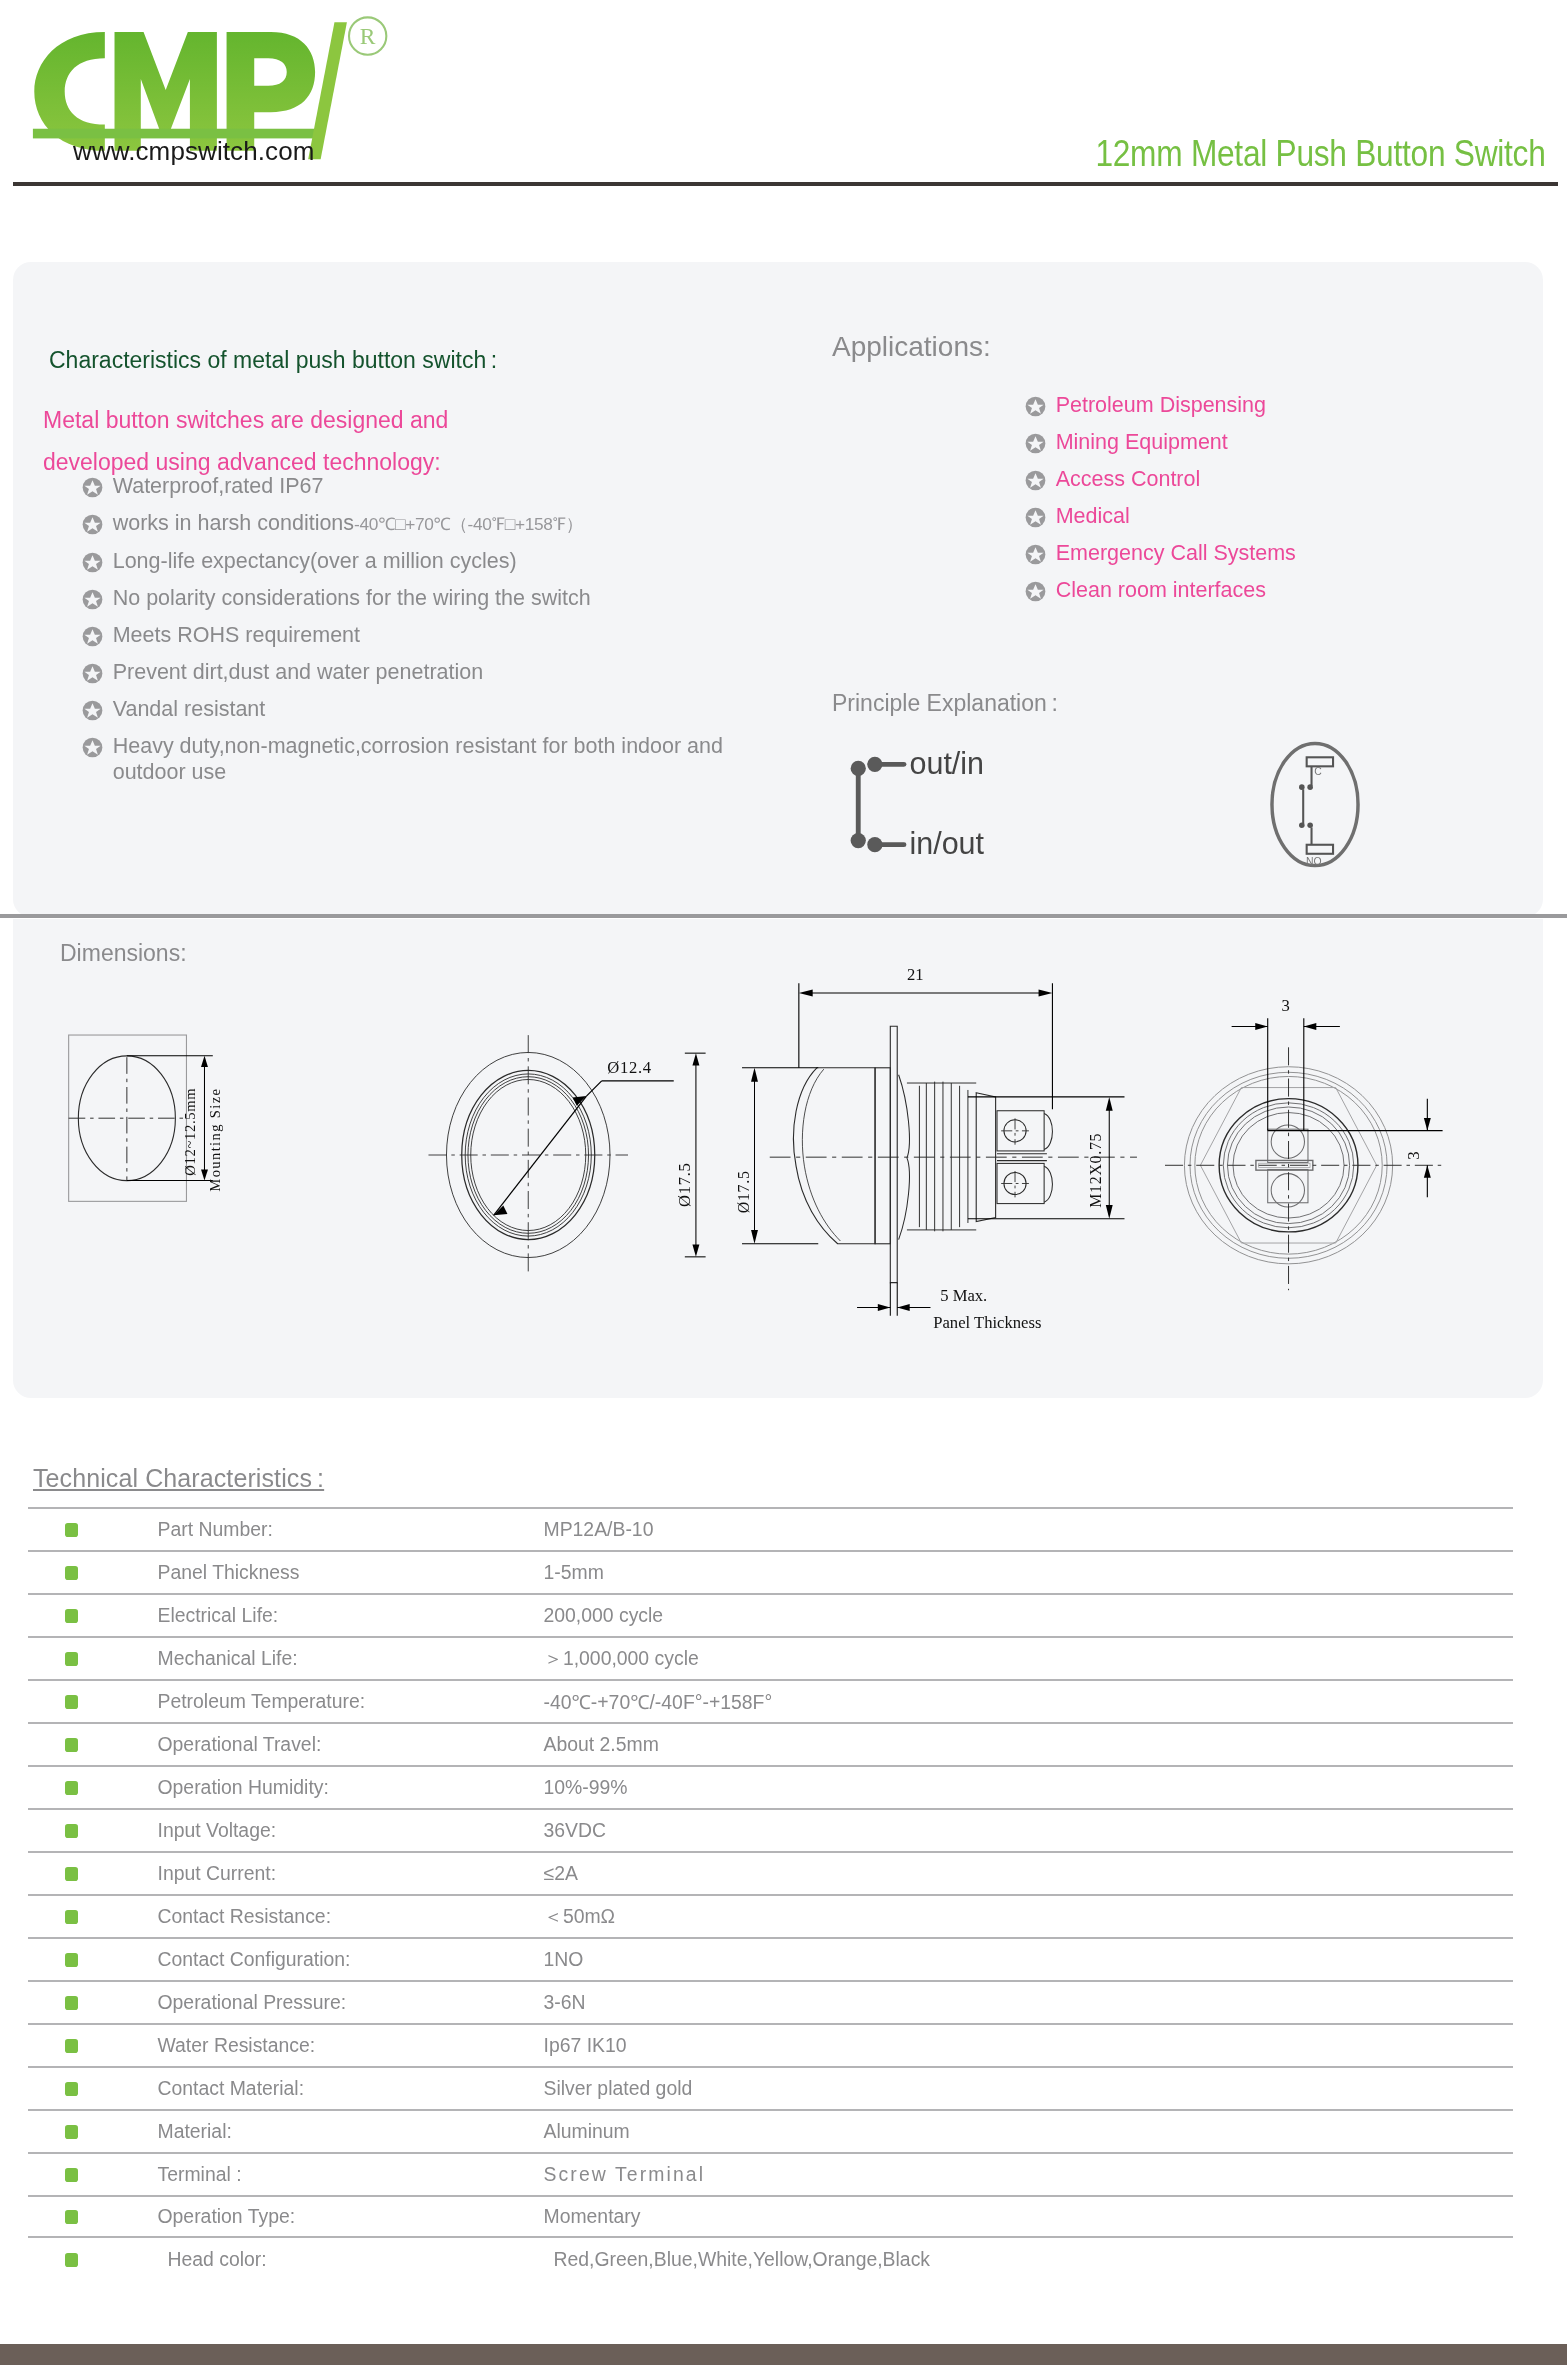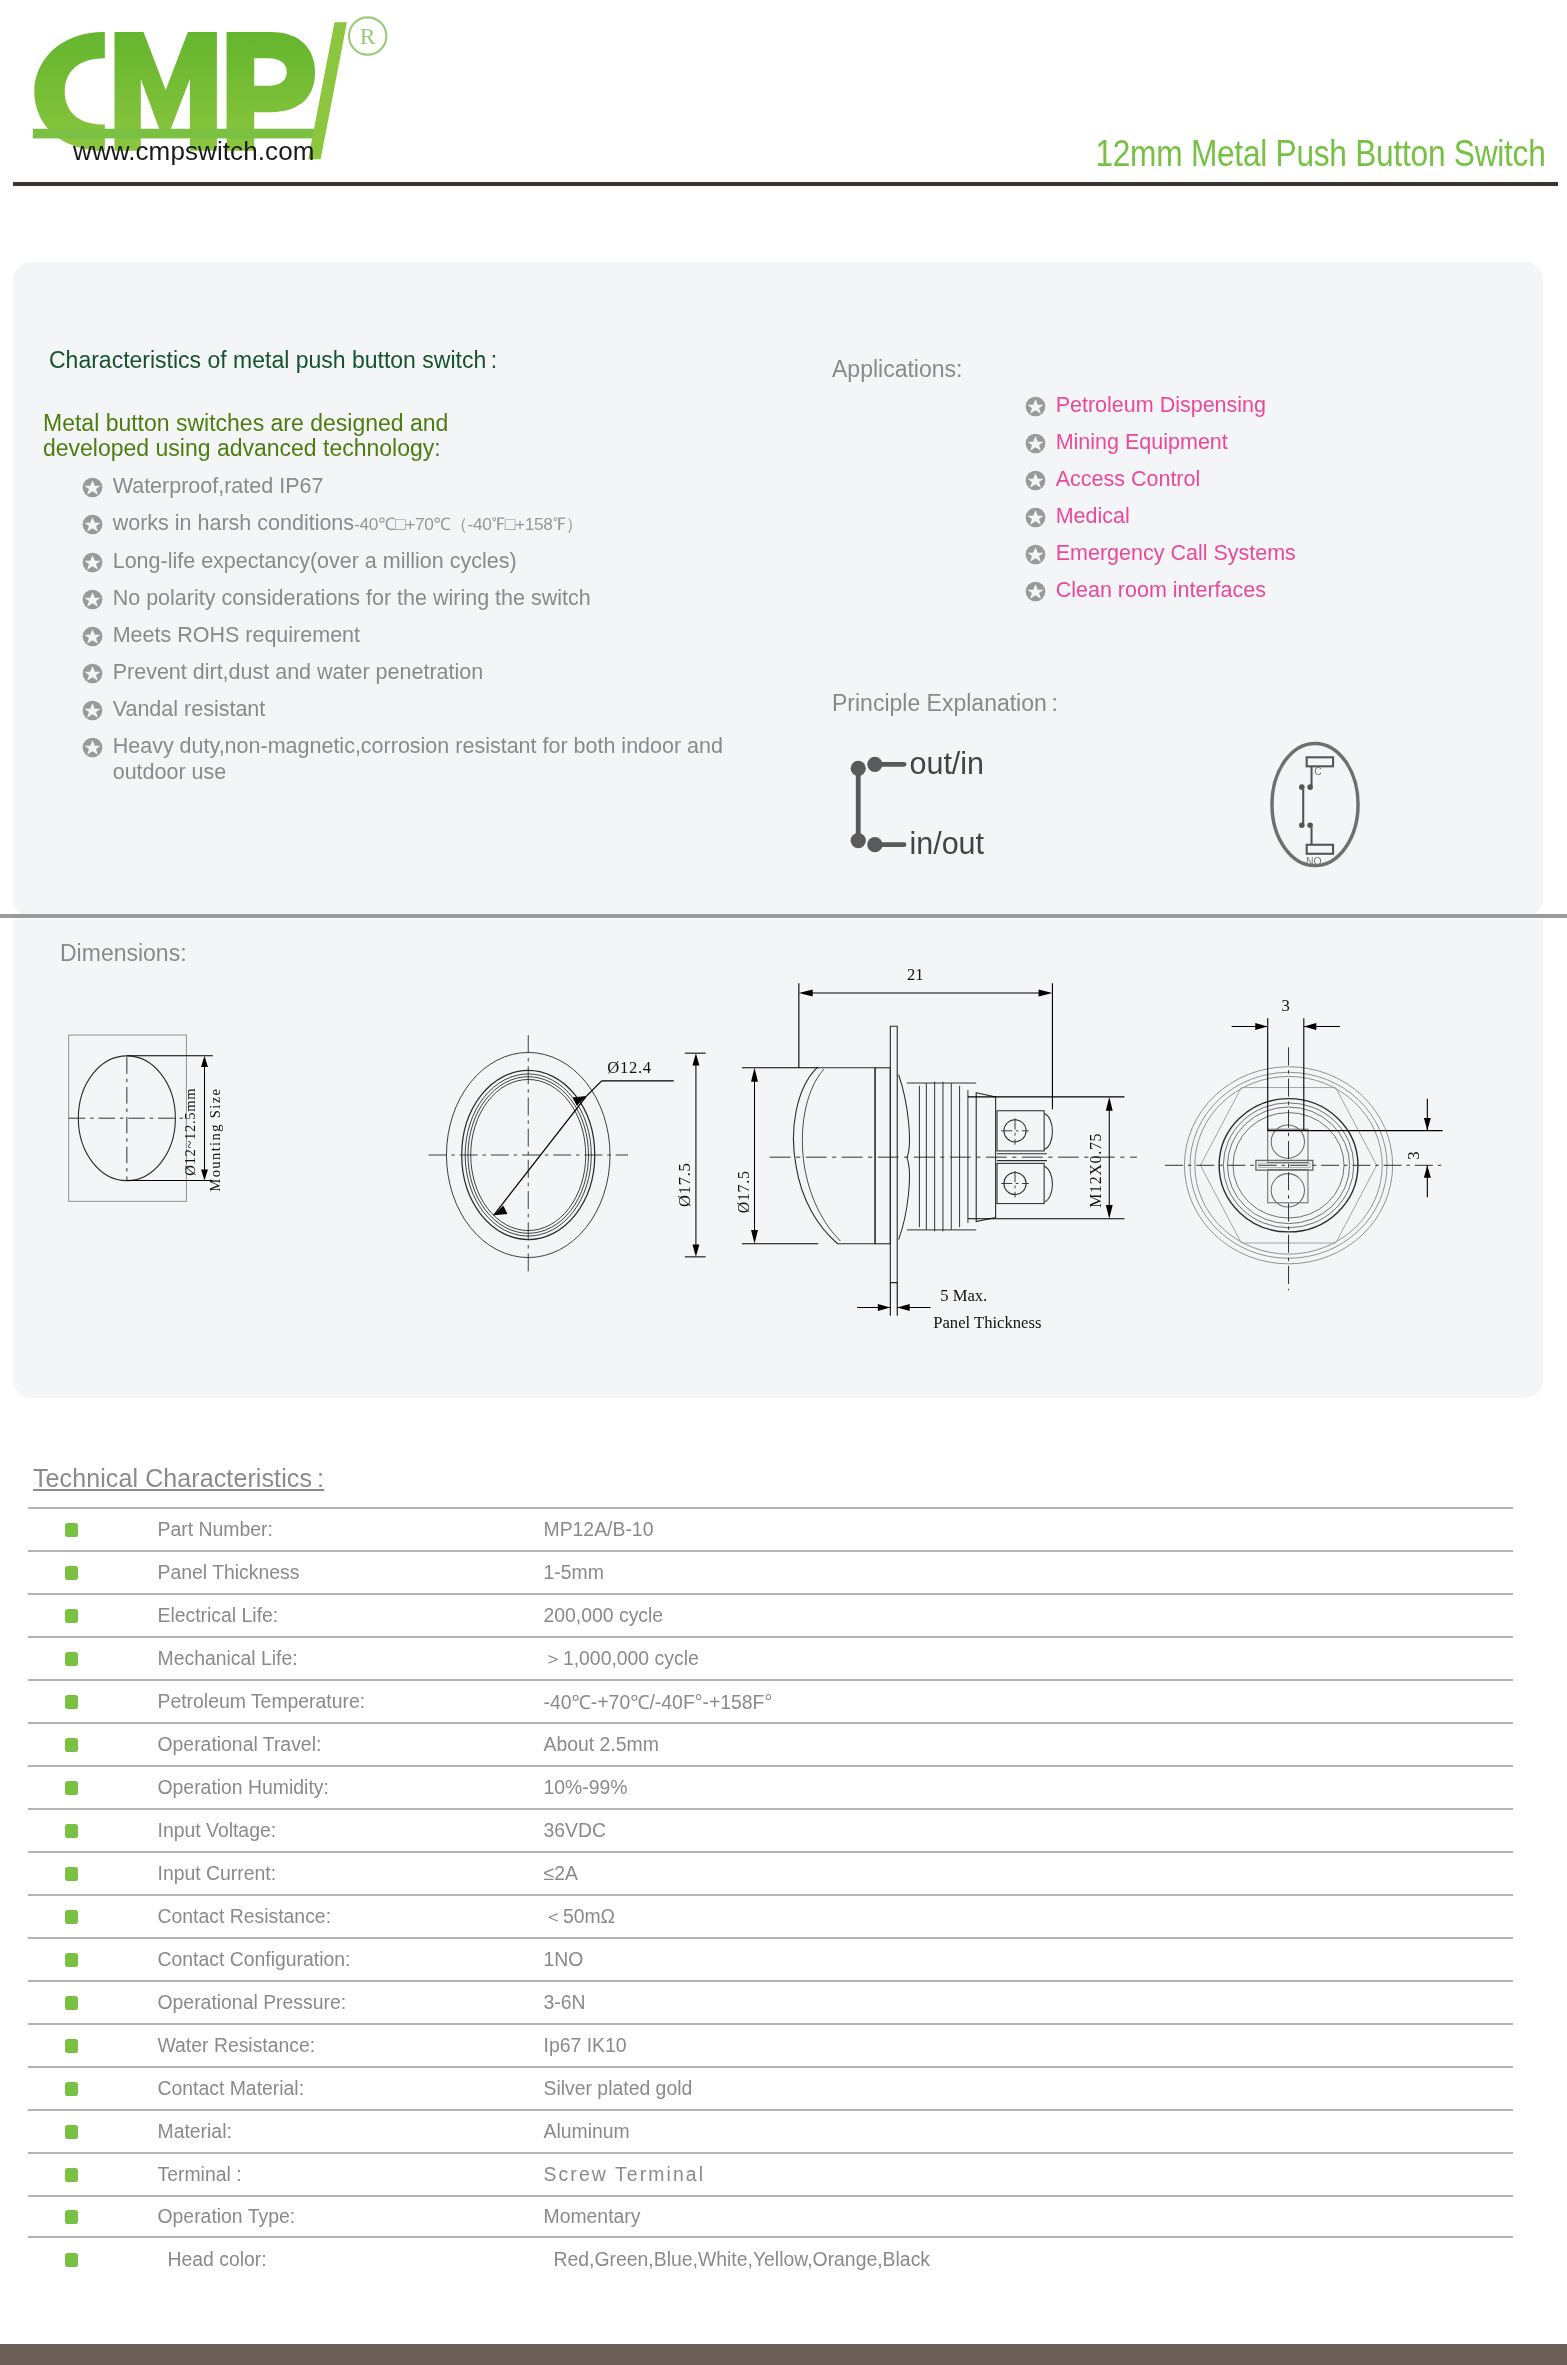--- a/index.html
+++ b/index.html
@@ -85,24 +85,23 @@
     position: absolute;
     left: 49px; top: 347px;
     font-size: 23px;
     color: #14532d;
     white-space: nowrap;
   }
   .char-sub {
     position: absolute;
     left: 43px; top: 399px;
     font-size: 23px;
-    color: #4d7c0f;
-    line-height: 25px;
+    color: #ec4899;
+    line-height: 42px;
     width: 555px;
-    margin-top: 12px;
   }
   .char-list {
     position: absolute;
     left: 82px; top: 473px;
     width: 701px;
   }
   .char-item {
     display: flex;
     align-items: flex-start;
     margin-bottom: 11px;
@@ -122,22 +121,22 @@
   .star-b {
     flex: 0 0 auto;
     width: 21px; height: 21px;
     margin-right: 9.7px;
     margin-top: 4.2px;
   }
 
   
   .app-head {
     position: absolute;
-    left: 832px; top: 356px;
-    font-size: 23px;
+    left: 832px; top: 331px;
+    font-size: 28px;
     color: #8a8a8c;
     white-space: nowrap;
   }
   .app-list {
     position: absolute;
     left: 1025px; top: 392px;
   }
   .app-item {
     display: flex;
     align-items: flex-start;

